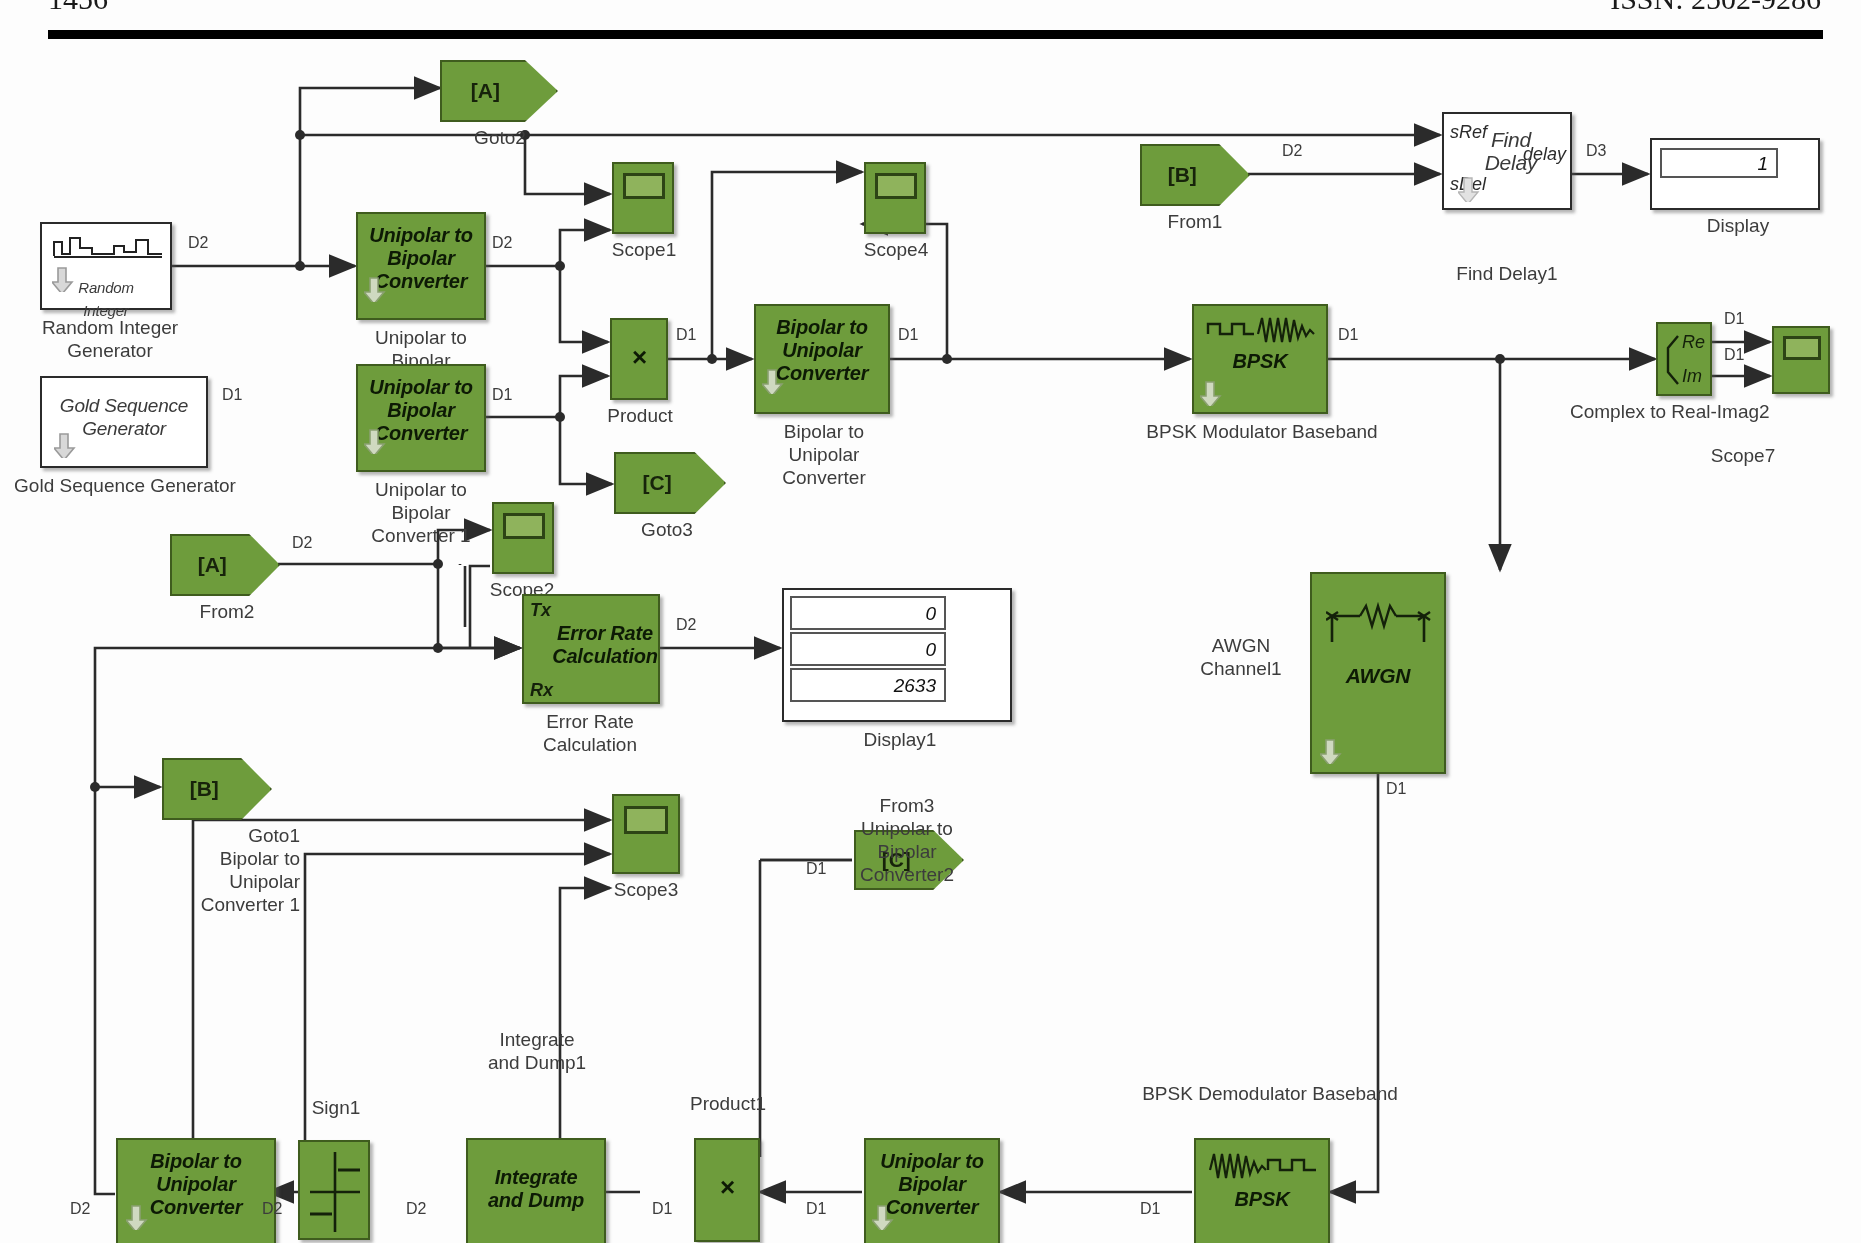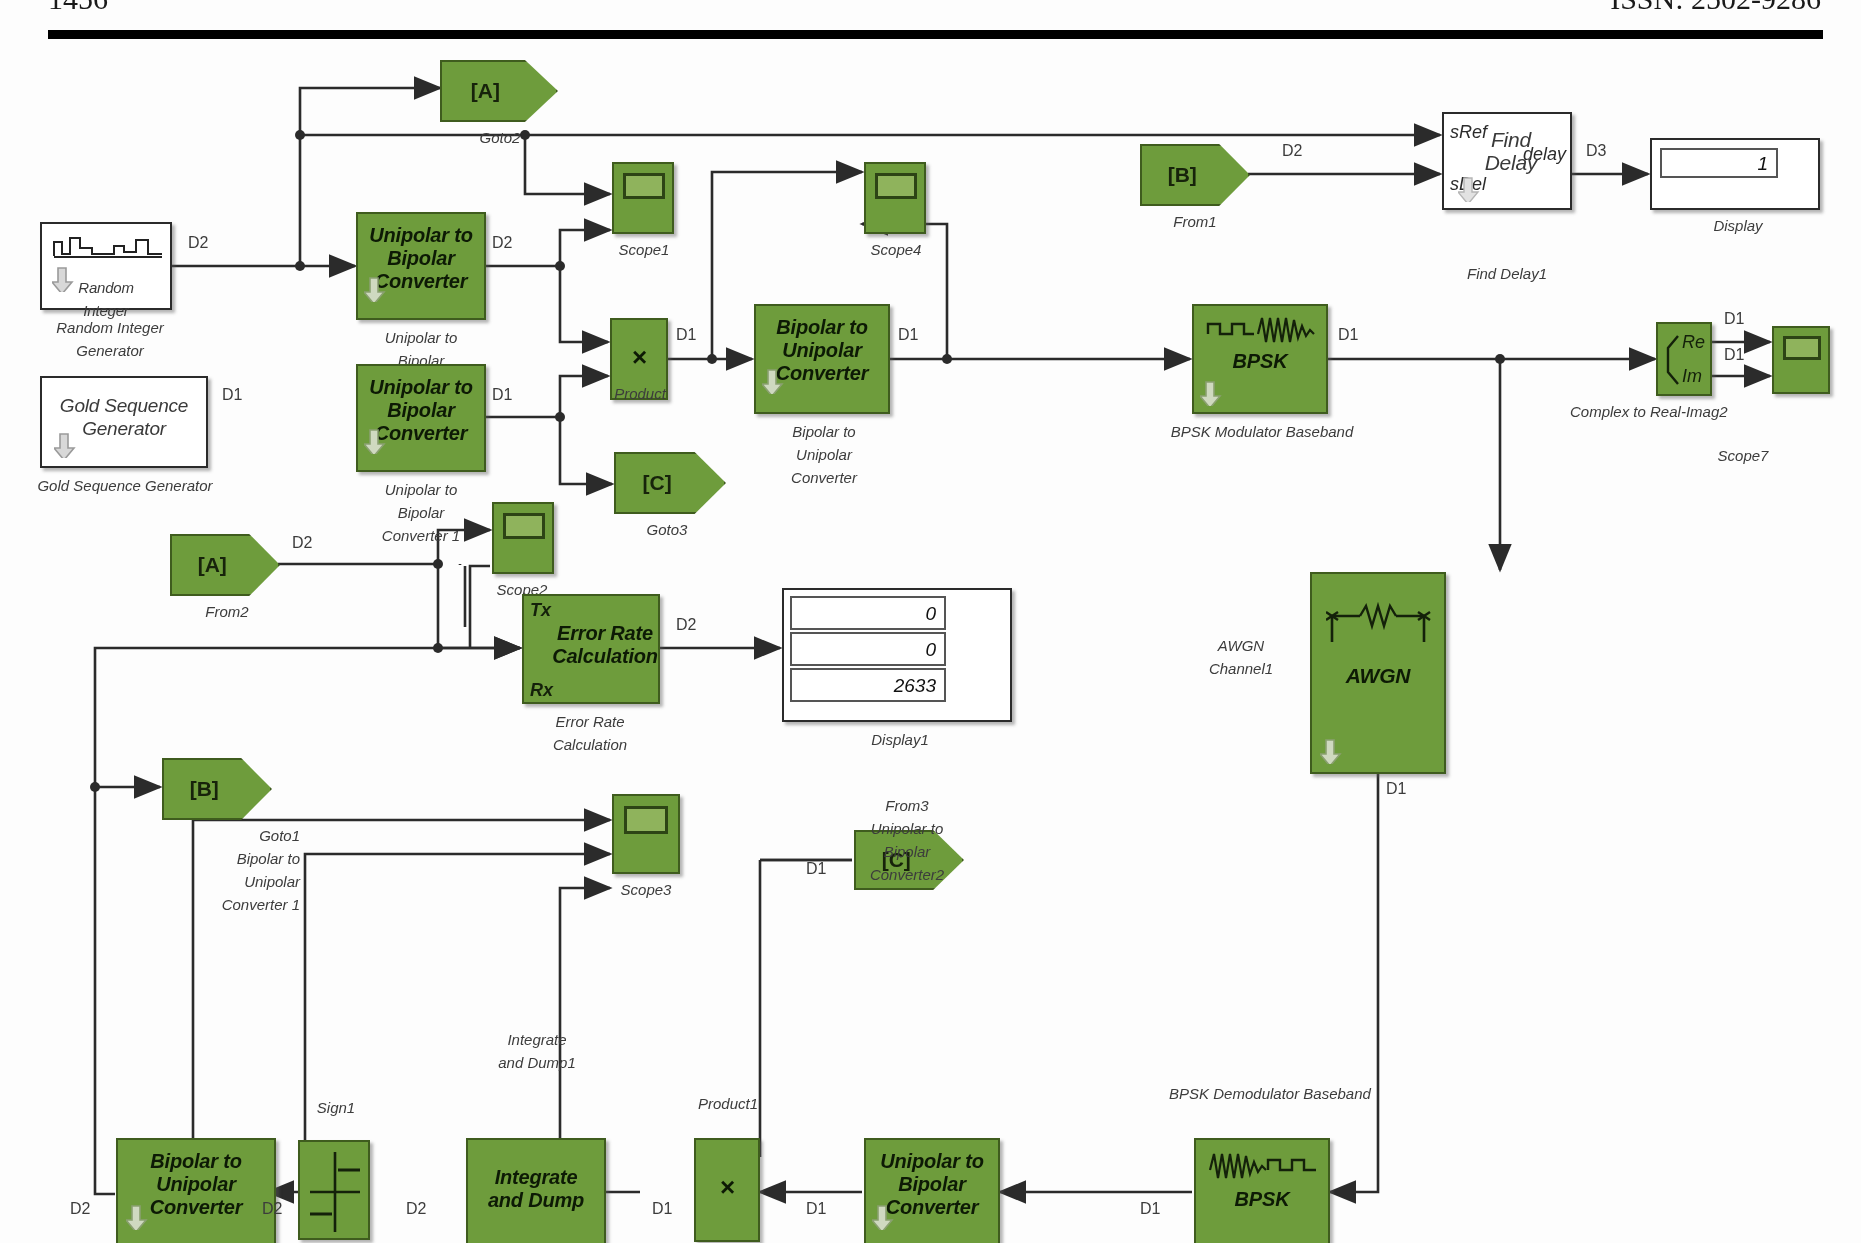--- a/index.html
+++ b/index.html
@@ -71,27 +71,26 @@
     font-weight: 600;
     letter-spacing: -0.2px;
     pointer-events: none;
   }
   .blk.white .inner-label { color: #3a3a3a; font-weight: 500; }
 
   
   .cap {
     position: absolute;
     text-align: center;
-    font-size: 15px;
+    font-size: 19px;
     line-height: 23px;
     color: #3c3c3c;
     font-family: "Liberation Sans", sans-serif;
     white-space: pre-line;
     pointer-events: none;
-    font-style: italic;
   }
 
   
   .dim {
     position: absolute;
     font-size: 16px;
     color: #3c3c3c;
     font-family: Liberation Sans, sans-serif;
     white-space: nowrap;
     pointer-events: none;
@@ -348,21 +347,21 @@
     <div class="cap" style="left:592px; top:196px; width:104px;">Scope1</div>
 
     <div class="blk green" style="left:864px; top:120px; width:62px; height:72px;">
       <div class="scope-screen" style="left:9px; top:9px; width:42px; height:26px;"></div>
     </div>
     <div class="cap" style="left:844px; top:196px; width:104px;">Scope4</div>
 
     <div class="blk green" style="left:610px; top:276px; width:58px; height:82px;">
       <div class="inner-label" style="top:26px; font-size:26px;">×</div>
     </div>
-    <div class="cap" style="left:588px; top:340px; width:104px;">Product</div>
+    <div class="cap" style="left:588px; top:362px; width:104px;">Product</div>
 
     <div class="tag goto" style="left:614px; top:410px; width:112px; height:62px;">
       <div class="tg-label">[C]</div>
     </div>
     <div class="cap" style="left:592px; top:476px; width:150px;">Goto3</div>
 
     <div class="blk green" style="left:754px; top:262px; width:136px; height:110px;">
       <div class="inner-label" style="top:10px; white-space:pre-line;">Bipolar to
 Unipolar
 Converter</div>

